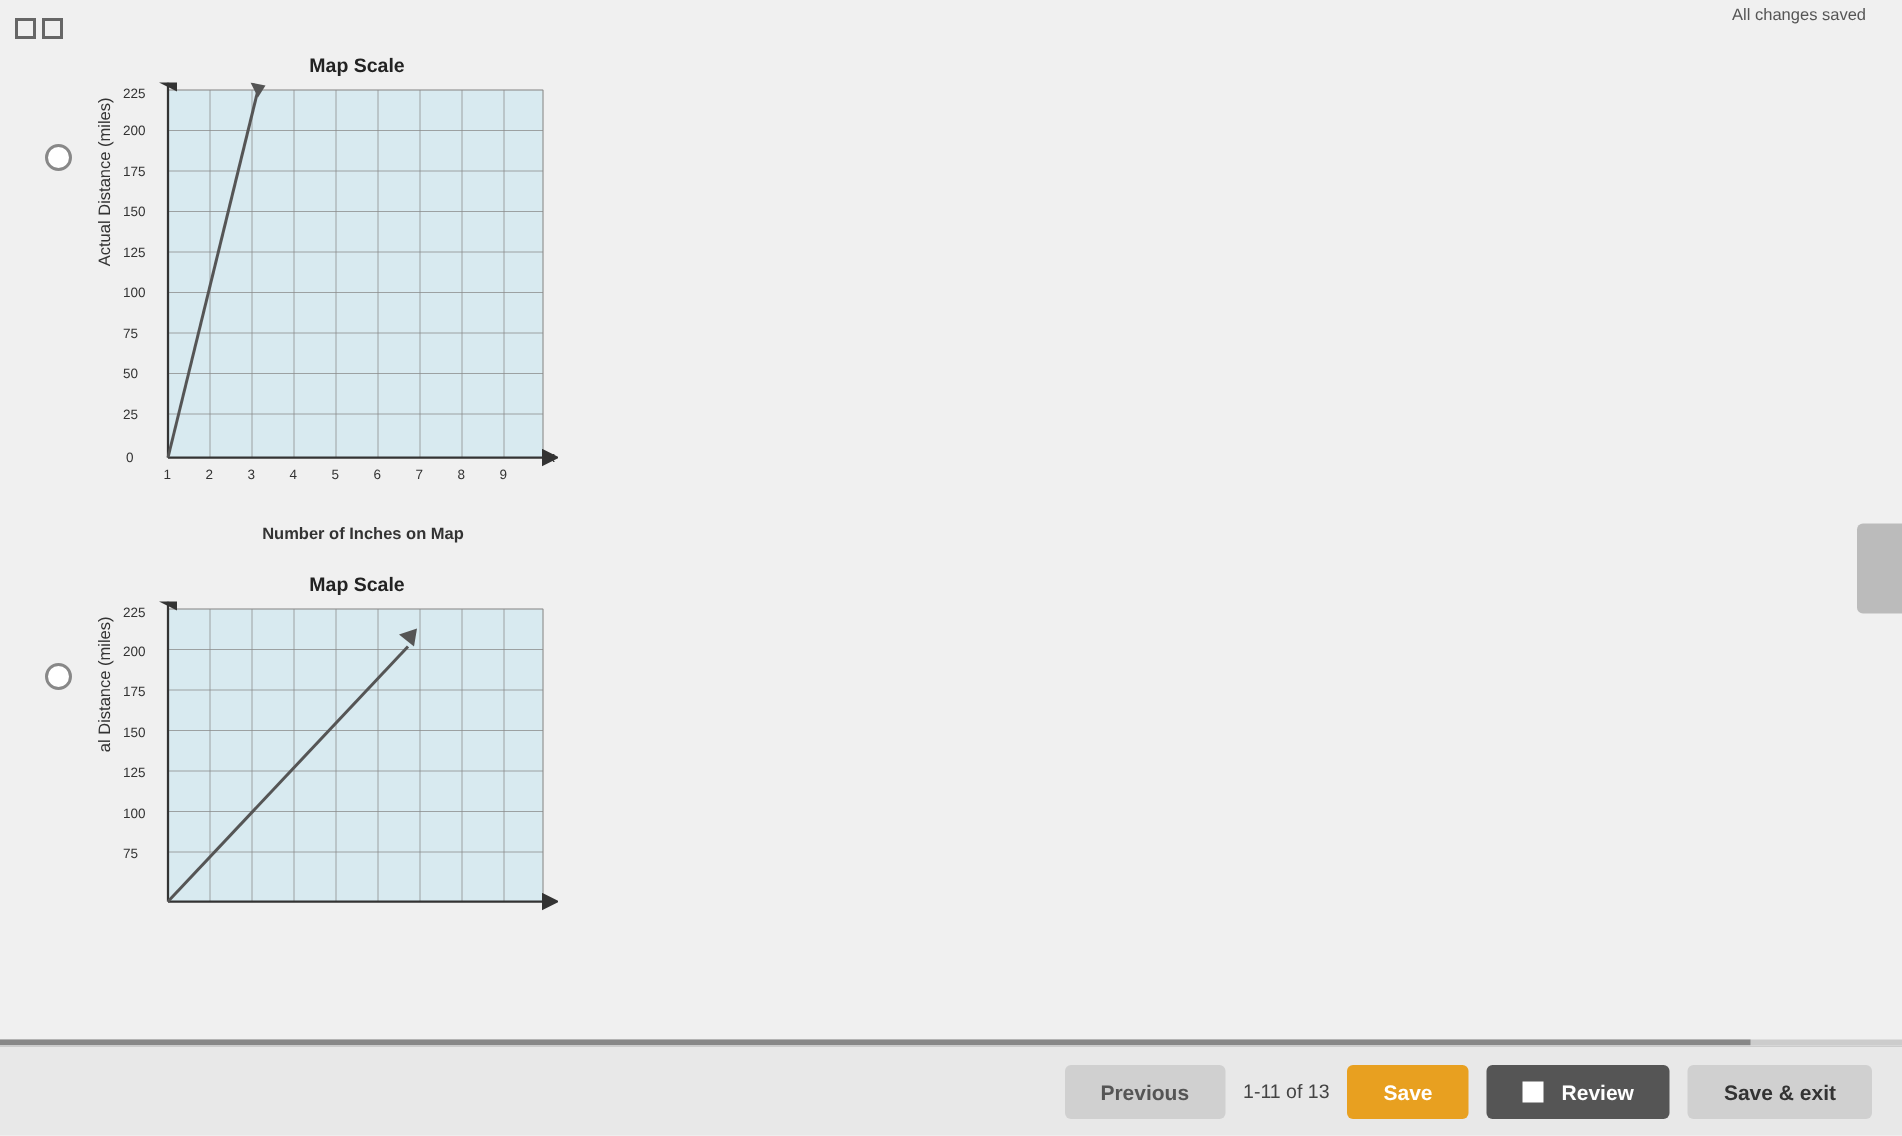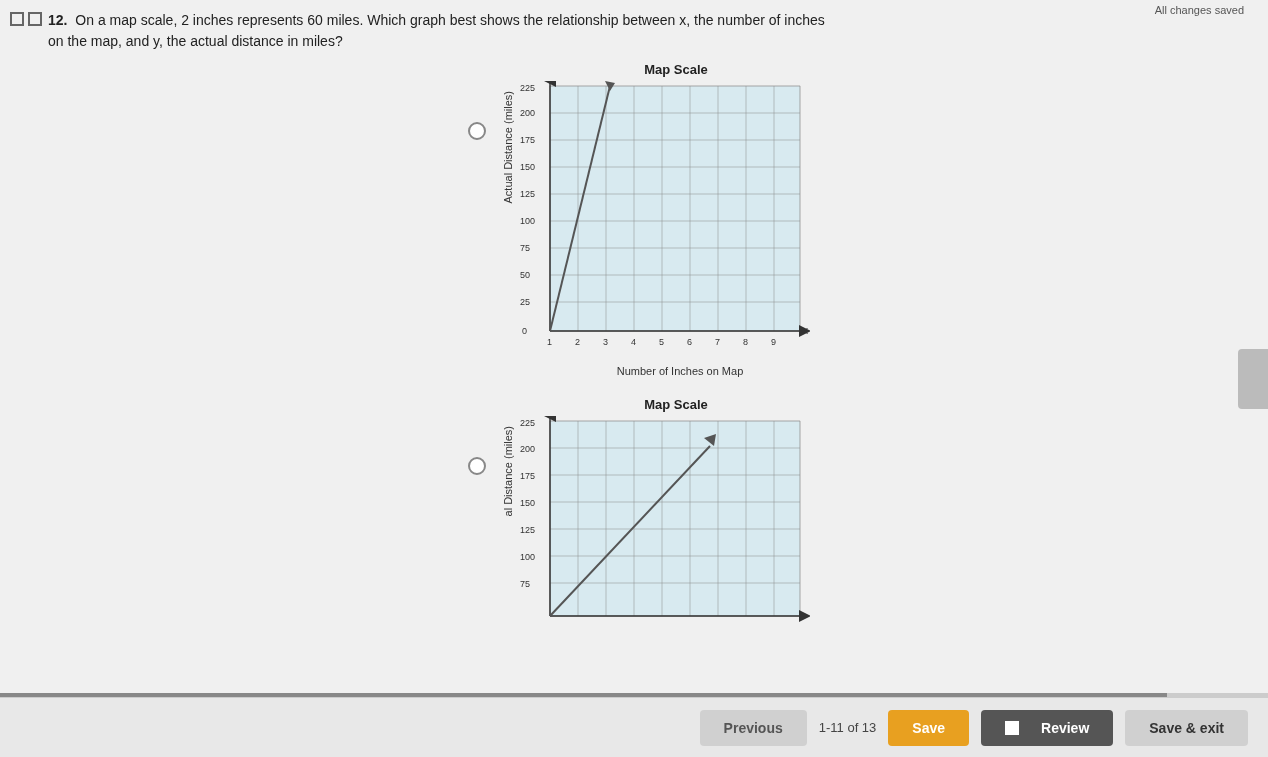--- a/index.html
+++ b/index.html
@@ -51,21 +51,20 @@
     .question-number {
       font-weight: bold;
       margin-right: 4px;
     }
 
     .options-area {
       padding: 10px 20px 0 30px;
       display: flex;
       flex-direction: column;
       gap: 20px;
-      align-items: center;
     }
 
     .option-row {
       display: flex;
       align-items: flex-start;
       gap: 16px;
     }
 
     .radio-btn {
       width: 18px;
@@ -108,22 +107,23 @@
     }
 
     .graph-svg-area {
       position: relative;
     }
 
     .x-label {
       font-size: 11px;
       color: #333;
       text-align: center;
-      margin-top: 0;
+      margin-top: 10px;
       margin-left: 30px;
+      font-weight: bold;
     }
 
     
     .bottom-bar {
       position: absolute;
       bottom: 0;
       left: 0;
       right: 0;
       height: 60px;
       background: #e8e8e8;
@@ -157,21 +157,21 @@
     .btn-next {
       background: #e8a020;
       color: white;
     }
 
     .btn-review {
       background: #555;
       color: white;
       display: flex;
       align-items: center;
-      gap: 22px;
+      gap: 12px;
     }
 
     .btn-save-exit {
       background: #d0d0d0;
       color: #333;
     }
 
     .review-icon {
       width: 14px;
       height: 14px;
@@ -210,24 +210,20 @@
   </style>
 </head>
 <body>
 
 <div class="top-bar">All changes saved</div>
 
 <div class="question-header">
   <div class="checkbox-area">
     <div class="checkbox-sq"></div>
     <div class="checkbox-sq"></div>
-  </div>
-  <div class="question-text">
-    <span class="question-number">12.</span>
-    <span>On a map scale, 2 inches represents 60 miles. Which graph best shows the relationship between x, the number of inches on the map, and y, the actual distance in miles?</span>
   </div>
 </div>
 
 <div class="options-area">
 
   <div class="option-row">
     <div class="radio-btn"></div>
     <div class="graph-container">
       <div class="graph-title">Map Scale</div>
       <div class="graph-wrapper">

